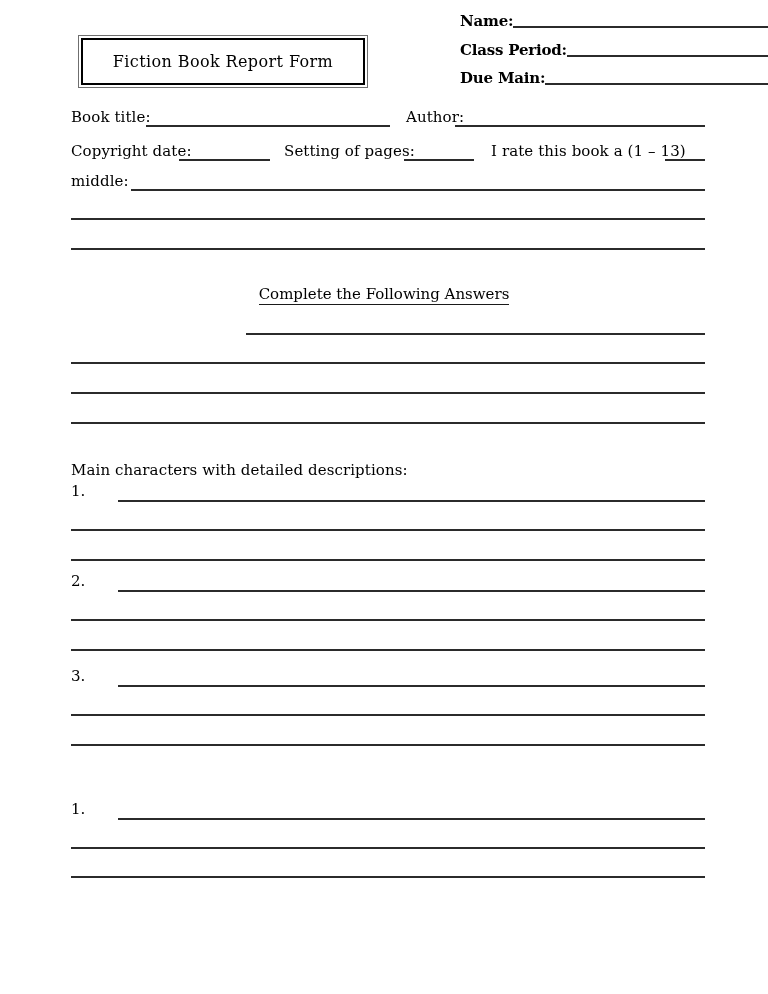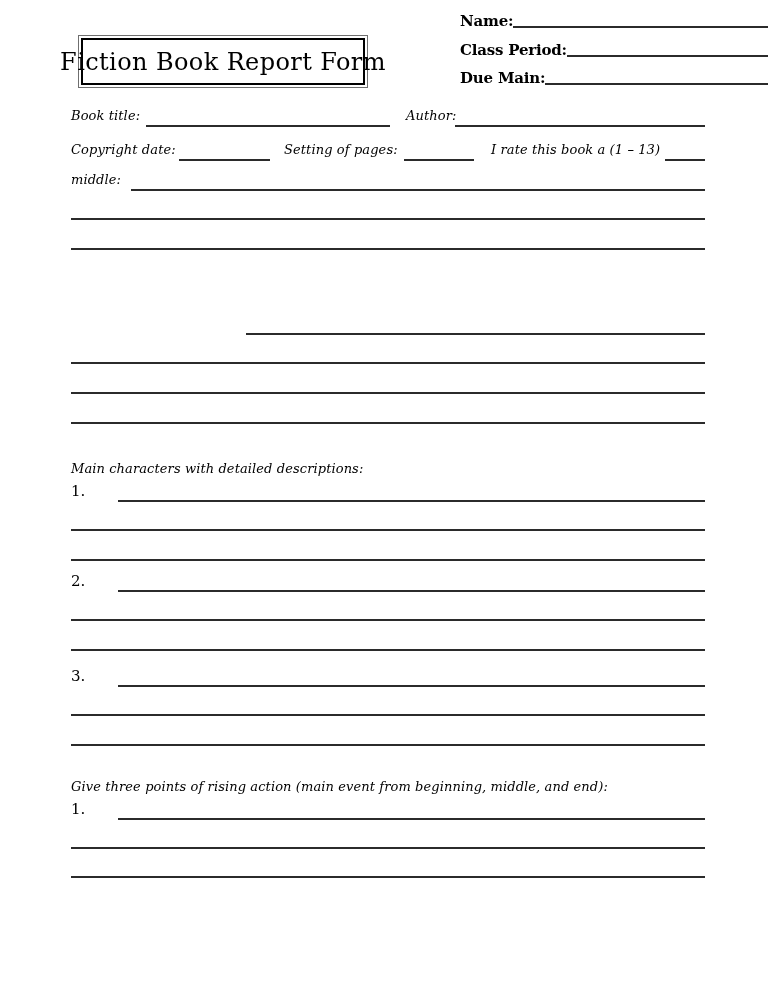--- a/index.html
+++ b/index.html
@@ -39,21 +39,21 @@
   .title-box-inner {
     width: 100%;
     height: 100%;
     border: 2px solid #000000;
     box-sizing: border-box;
     display: flex;
     align-items: center;
     justify-content: center;
   }
   .title-text {
-    font-size: 24px;
+    font-size: 16px;
     letter-spacing: 0.4px;
     white-space: nowrap;
   }
 
   
   .hdr-row {
     position: absolute;
     left: 460px;
     display: flex;
     align-items: baseline;
@@ -67,24 +67,23 @@
   .hdr-rule {
     height: 0;
     border-top: 2px solid #2b2b2b;
     align-self: flex-end;
     margin-bottom: 2px;
   }
 
   
   .lbl {
     position: absolute;
-    font-size: 13px;
+    font-size: 15px;
     white-space: nowrap;
     letter-spacing: 0.1px;
-    font-style: italic;
   }
 
   .num {
     position: absolute;
     font-size: 15px;
     white-space: nowrap;
   }
 
   
   .section-heading {
@@ -138,20 +137,23 @@
   <div class="rule" style="left:404px; top:159px; width:70px;"></div>
 
   <div class="lbl" style="left:491px; top:142px;">I rate this book a (1 – 13)</div>
   <div class="rule" style="left:665px; top:159px; width:40px;"></div>
 
   <div class="lbl" style="left:71px; top:172px;">middle:</div>
   <div class="rule" style="left:131px; top:189px; width:574px;"></div>
   <div class="rule" style="left:71px; top:218px; width:634px;"></div>
   <div class="rule" style="left:71px; top:248px; width:634px;"></div>
 
+  <div class="section-heading" style="top:285px;">
+    <span>Complete the Following Answers</span>
+  </div>
 
   <div class="rule" style="left:246px; top:333px; width:459px;"></div>
   <div class="rule" style="left:71px; top:362px; width:634px;"></div>
   <div class="rule" style="left:71px; top:392px; width:634px;"></div>
   <div class="rule" style="left:71px; top:422px; width:634px;"></div>
 
   <div class="lbl" style="left:71px; top:461px;">Main characters with detailed descriptions:</div>
 
   <div class="num" style="left:71px; top:482px;">1.</div>
   <div class="rule" style="left:118px; top:500px; width:587px;"></div>
@@ -161,20 +163,19 @@
   <div class="num" style="left:71px; top:572px;">2.</div>
   <div class="rule" style="left:118px; top:590px; width:587px;"></div>
   <div class="rule" style="left:71px; top:619px; width:634px;"></div>
   <div class="rule" style="left:71px; top:649px; width:634px;"></div>
 
   <div class="num" style="left:71px; top:667px;">3.</div>
   <div class="rule" style="left:118px; top:685px; width:587px;"></div>
   <div class="rule" style="left:71px; top:714px; width:634px;"></div>
   <div class="rule" style="left:71px; top:744px; width:634px;"></div>
 
-  <div class="lbl" style="left:71px; top:779px;">Give three points of rising action (main event from beginning, middle, and end):</div>
 
   <div class="num" style="left:71px; top:800px;">1.</div>
   <div class="rule" style="left:118px; top:818px; width:587px;"></div>
   <div class="rule" style="left:71px; top:847px; width:634px;"></div>
   <div class="rule" style="left:71px; top:876px; width:634px;"></div>
 
 </div>
 
 </body></html>

